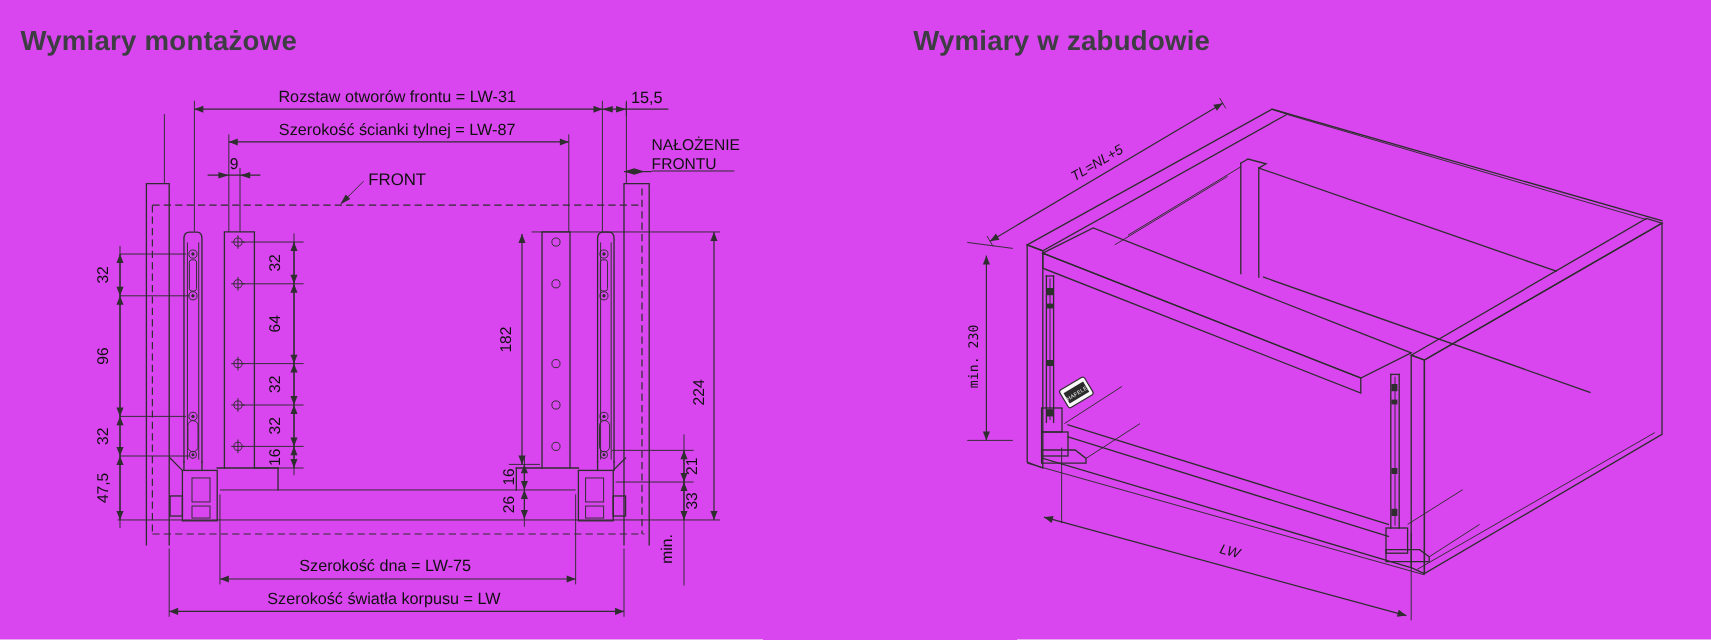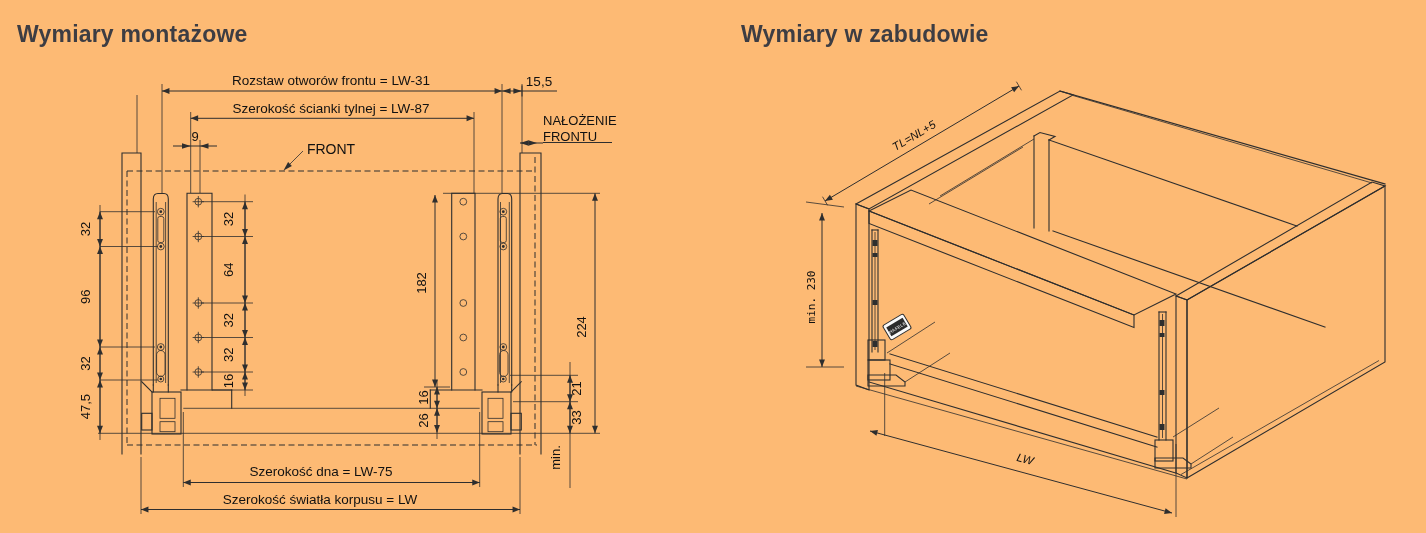--- a/index.html
+++ b/index.html
@@ -1,21 +1,21 @@
 <!DOCTYPE html>
 <html><head>
 <meta charset="utf-8">
 <style>
   html,body{margin:0;padding:0;width:1426px;height:533px;overflow:hidden;
     background:#f1f2f4;font-family:"Liberation Sans",sans-serif;}
-  .stage{position:relative;width:1426px;height:533px;background:#fdba74;}
+  .stage{position:relative;width:1426px;height:533px;background:#d946ef;}
   .title{position:absolute;top:21px;font-size:23px;font-weight:700;
     color:#3d3d43;letter-spacing:.2px;white-space:nowrap;}
   #title-left{left:17px;}
-  #title-right{left:741px;text-align:center;}
+  #title-right{left:761px;text-align:center;}
   svg{position:absolute;left:0;top:0;}
   .ln{stroke:#2e2e2e;stroke-width:1.1;fill:none;stroke-linecap:square;}
   .thin{stroke:#2e2e2e;stroke-width:0.8;fill:none;}
   .dim{stroke:#2e2e2e;stroke-width:1;fill:none;}
   .dash{stroke:#2e2e2e;stroke-width:1;fill:none;stroke-dasharray:6,3.5;}
   .arr{fill:#2e2e2e;stroke:none;}
   text{font-size:13px;fill:#111;font-family:"Liberation Sans",sans-serif;}
   .lbl{font-size:13.5px;text-anchor:middle;}
   .num{font-size:13px;text-anchor:middle;}
   .mono{font-family:"DejaVu Sans Mono",monospace;font-size:11px;text-anchor:middle;}

